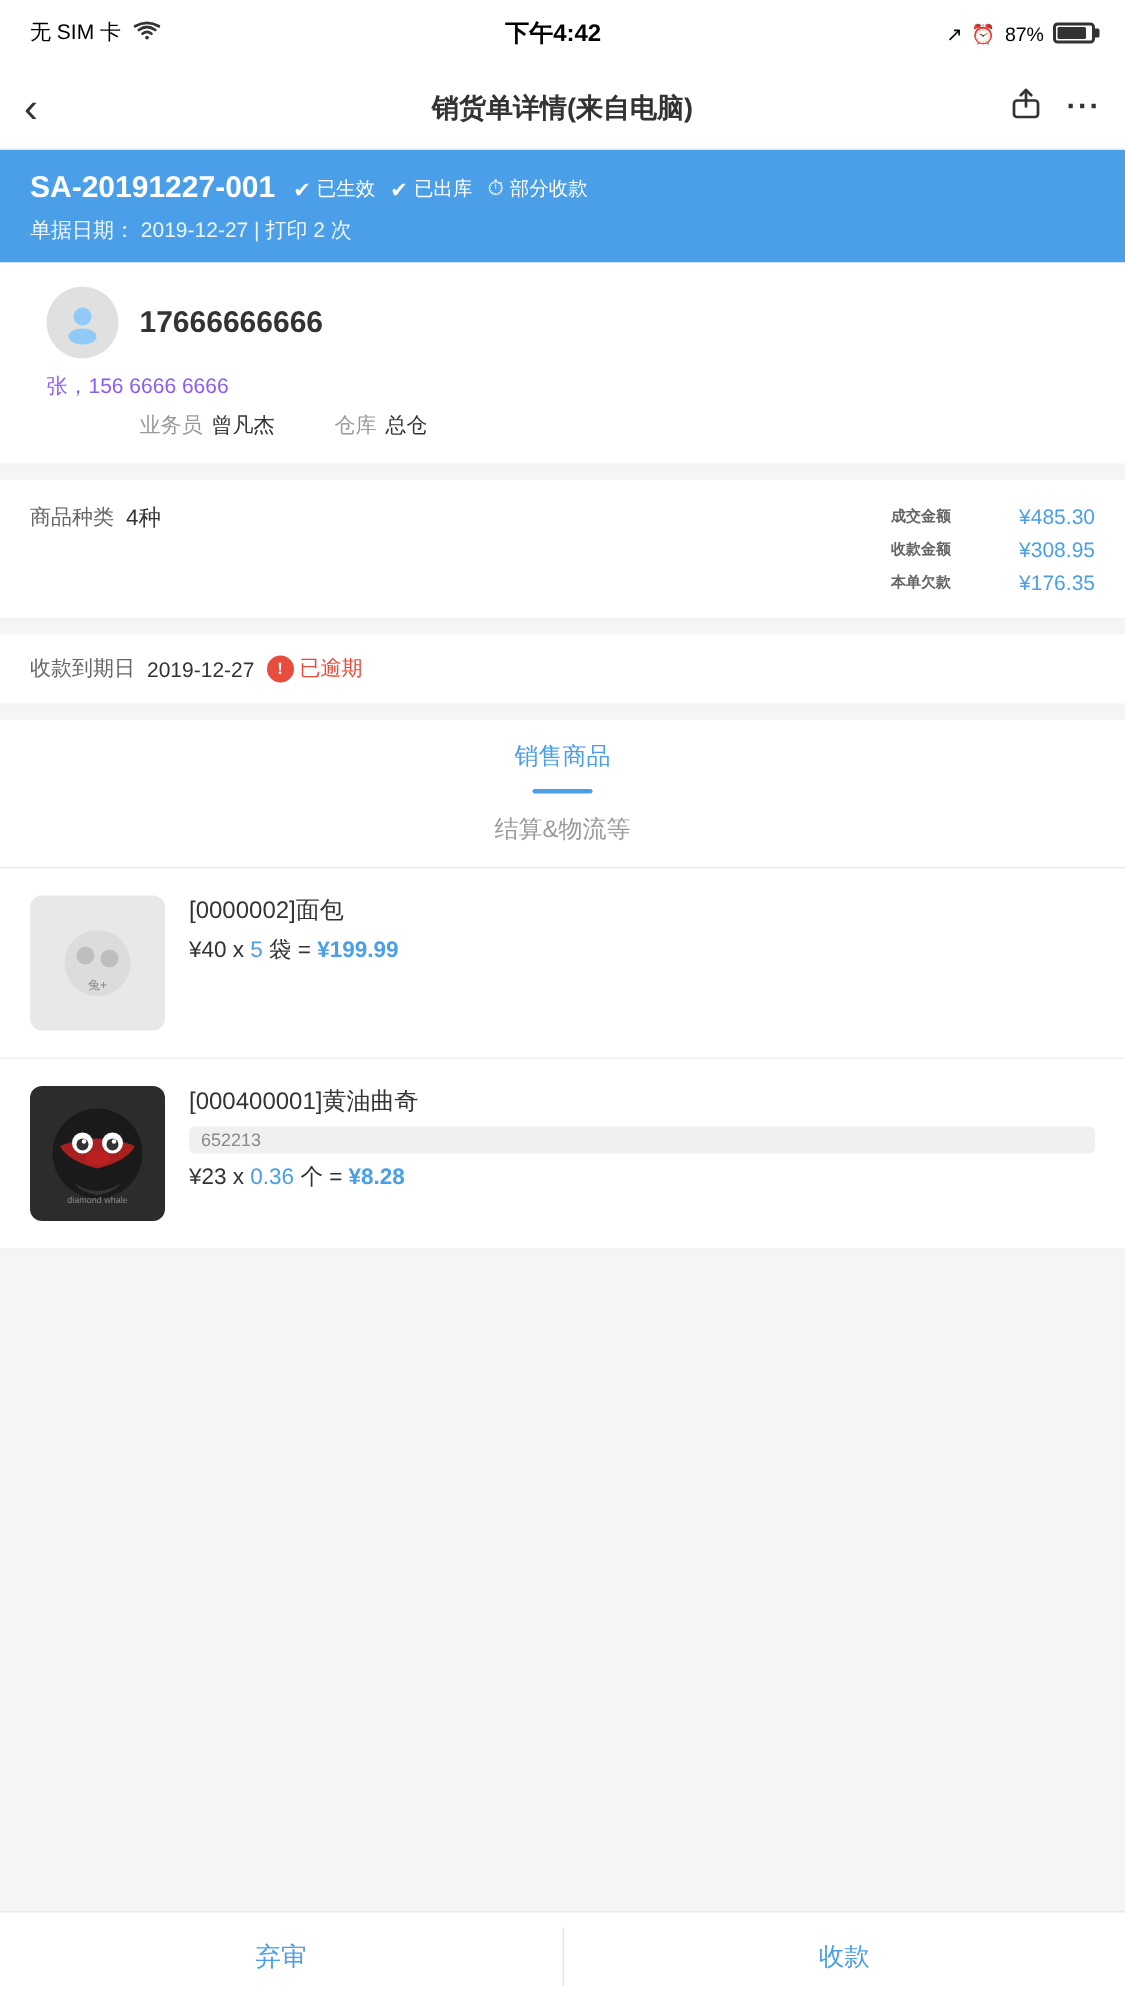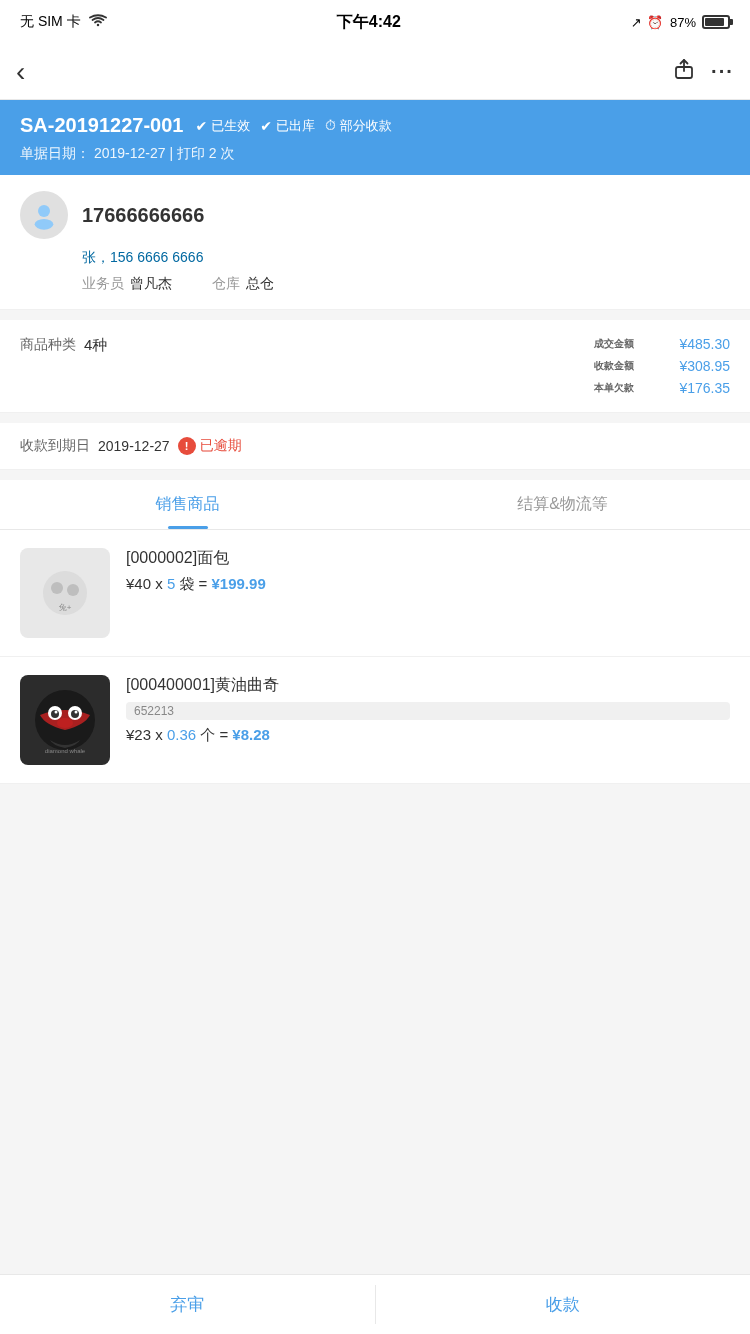--- a/index.html
+++ b/index.html
@@ -121,21 +121,21 @@
     }
     .status-tag .tag-icon { font-size: 14px; }
     .banner-row2 {
       font-size: 14px;
       color: rgba(255,255,255,0.9);
     }
 
     
     .customer-section {
       background: #fff;
-      padding: 16px 20px;
+      padding: 16px 31px;
       margin-bottom: 0;
       border-bottom: 1px solid #f0f0f0;
     }
     .customer-row {
       display: flex;
       align-items: center;
       gap: 14px;
       margin-bottom: 10px;
     }
     .customer-avatar {
@@ -149,22 +149,21 @@
       flex-shrink: 0;
     }
     .customer-avatar svg { width: 32px; height: 32px; }
     .customer-name {
       font-size: 20px;
       font-weight: 600;
       color: #333;
     }
     .customer-detail {
       font-size: 14px;
-      color: #0369a1;
-      margin-left: 62px;
+      color: #8b5cf6;
       margin-bottom: 8px;
     }
     .customer-meta {
       display: flex;
       align-items: center;
       gap: 40px;
       margin-left: 62px;
     }
     .meta-item {
       display: flex;
@@ -242,20 +241,21 @@
     .overdue-text { font-size: 14px; color: #e74c3c; }
 
     
     .tabs-section {
       background: #fff;
       margin-top: 10px;
       border-bottom: 1px solid #e8e8e8;
     }
     .tabs-row {
       display: flex;
+      flex-direction: column;
     }
     .tab-item {
       flex: 1;
       text-align: center;
       padding: 14px 0;
       font-size: 16px;
       cursor: pointer;
       position: relative;
     }
     .tab-item.active {
@@ -377,20 +377,21 @@
     <span style="font-size:13px;">⏰</span>
     <span>87%</span>
     <span class="battery-bar">
       <span class="battery-fill"></span>
     </span>
   </div>
 </div>
 
 <div class="nav-bar">
   <span class="nav-back" style="font-size:28px; font-weight:300; color:#333;">‹</span>
+  <span class="nav-title">销货单详情(来自电脑)</span>
   <div class="nav-right">
     <span class="nav-icon">
       <svg width="22" height="22" viewBox="0 0 22 22" fill="none">
         <rect x="3" y="9" width="16" height="11" rx="2" stroke="#333" stroke-width="1.8"></rect>
         <path d="M11 2 L11 13" stroke="#333" stroke-width="1.8" stroke-linecap="round"></path>
         <path d="M7.5 5.5 L11 2 L14.5 5.5" stroke="#333" stroke-width="1.8" stroke-linecap="round" stroke-linejoin="round"></path>
       </svg>
     </span>
     <span class="nav-icon" style="font-size:20px; letter-spacing:1px; font-weight:700;">···</span>
   </div>

